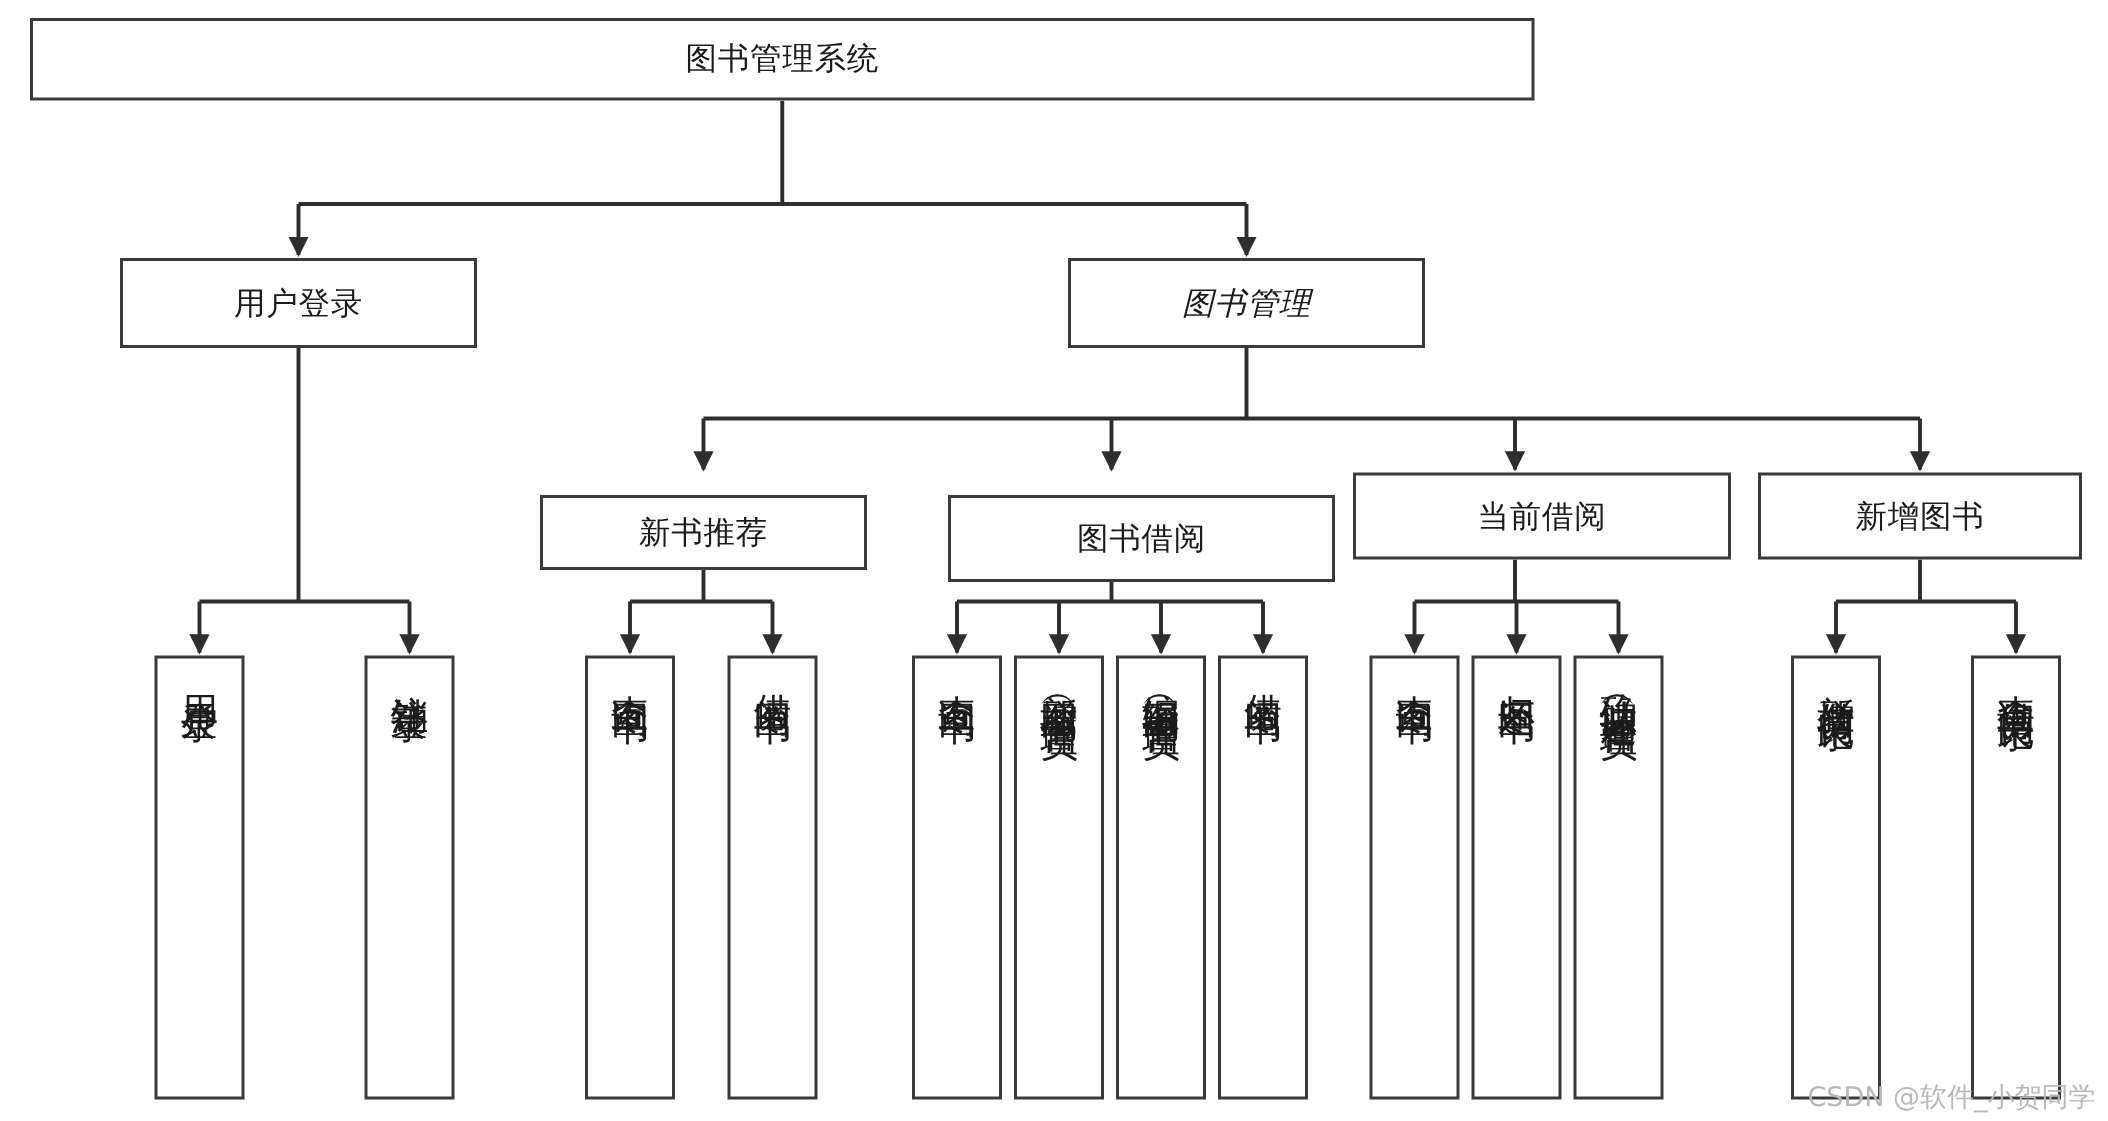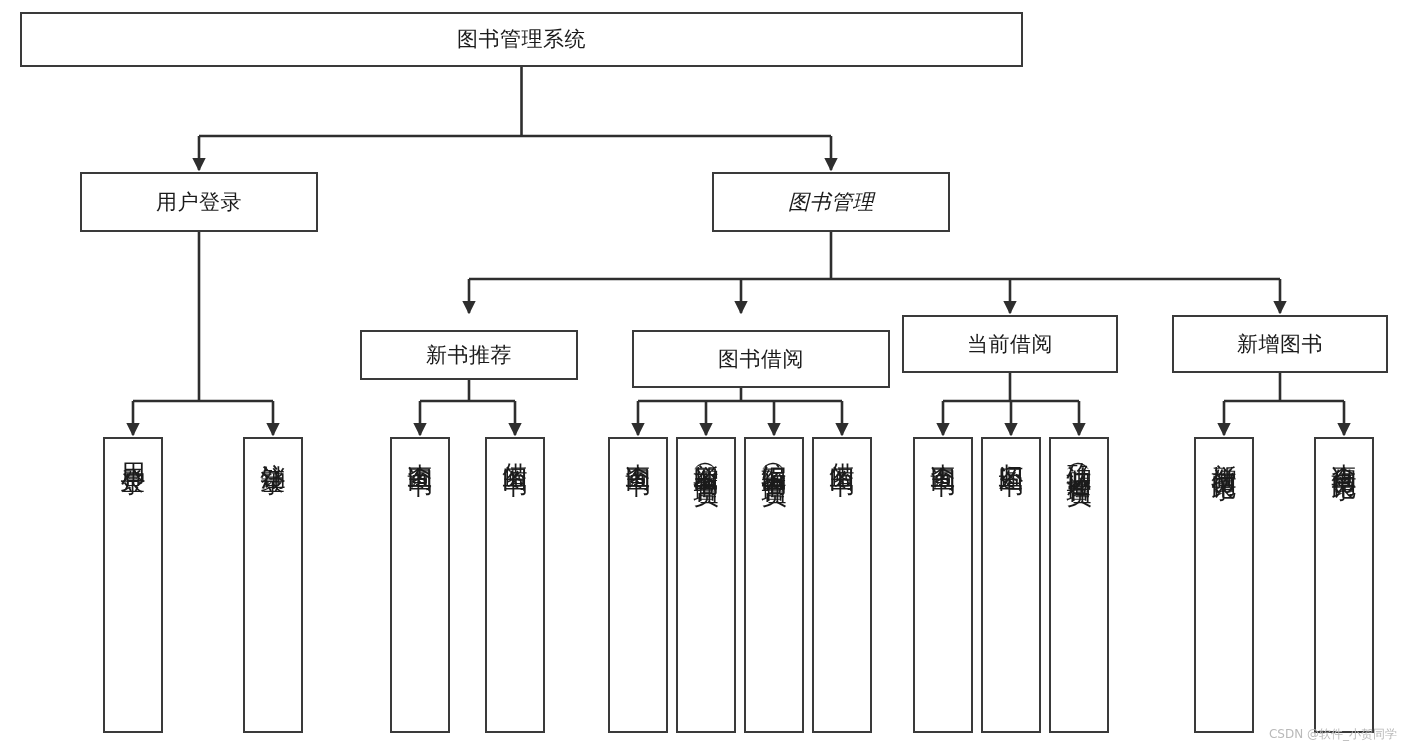--- a/index.html
+++ b/index.html
@@ -54,21 +54,21 @@
     writing-mode: vertical-rl;
     text-orientation: upright;
     font-size: 25px;
     letter-spacing: 3px;
     line-height: 1;
   }
   #watermark {
     position: absolute;
     right: 8px;
     bottom: 4px;
-    font-size: 12px;
+    font-size: 18px;
     color: #b9b9b9;
     white-space: nowrap;
     font-family: "DejaVu Sans", "Liberation Sans", sans-serif;
   }
 </style>
 </head>
 <body>
 
 <div id="canvas">
 
@@ -124,21 +124,21 @@
       </div>
       <div class="node horizontal" style="left: 712px; top: 172px; width: 238px; height: 60px; font-style: italic;">
         <span class="label">图书管理</span>
       </div>
       <div class="node horizontal" style="left: 360px; top: 330px; width: 218px; height: 50px;">
         <span class="label">新书推荐</span>
       </div>
       <div class="node horizontal" style="left: 632px; top: 330px; width: 258px; height: 58px;">
         <span class="label">图书借阅</span>
       </div>
-      <div class="node horizontal" style="left: 902px; top: 315px; width: 216px; height: 58px;">
+      <div class="node horizontal" style="left: 902px; top: 315px; width: 252px; height: 58px;">
         <span class="label">当前借阅</span>
       </div>
       <div class="node horizontal" style="left: 1172px; top: 315px; width: 216px; height: 58px;">
         <span class="label">新增图书</span>
       </div>
       <div class="node vertical" style="left: 103px; top: 437px; width: 60px; height: 296px;">
         <span class="label">用户登录</span>
       </div>
       <div class="node vertical" style="left: 243px; top: 437px; width: 60px; height: 296px;">
         <span class="label">注销登录</span>

